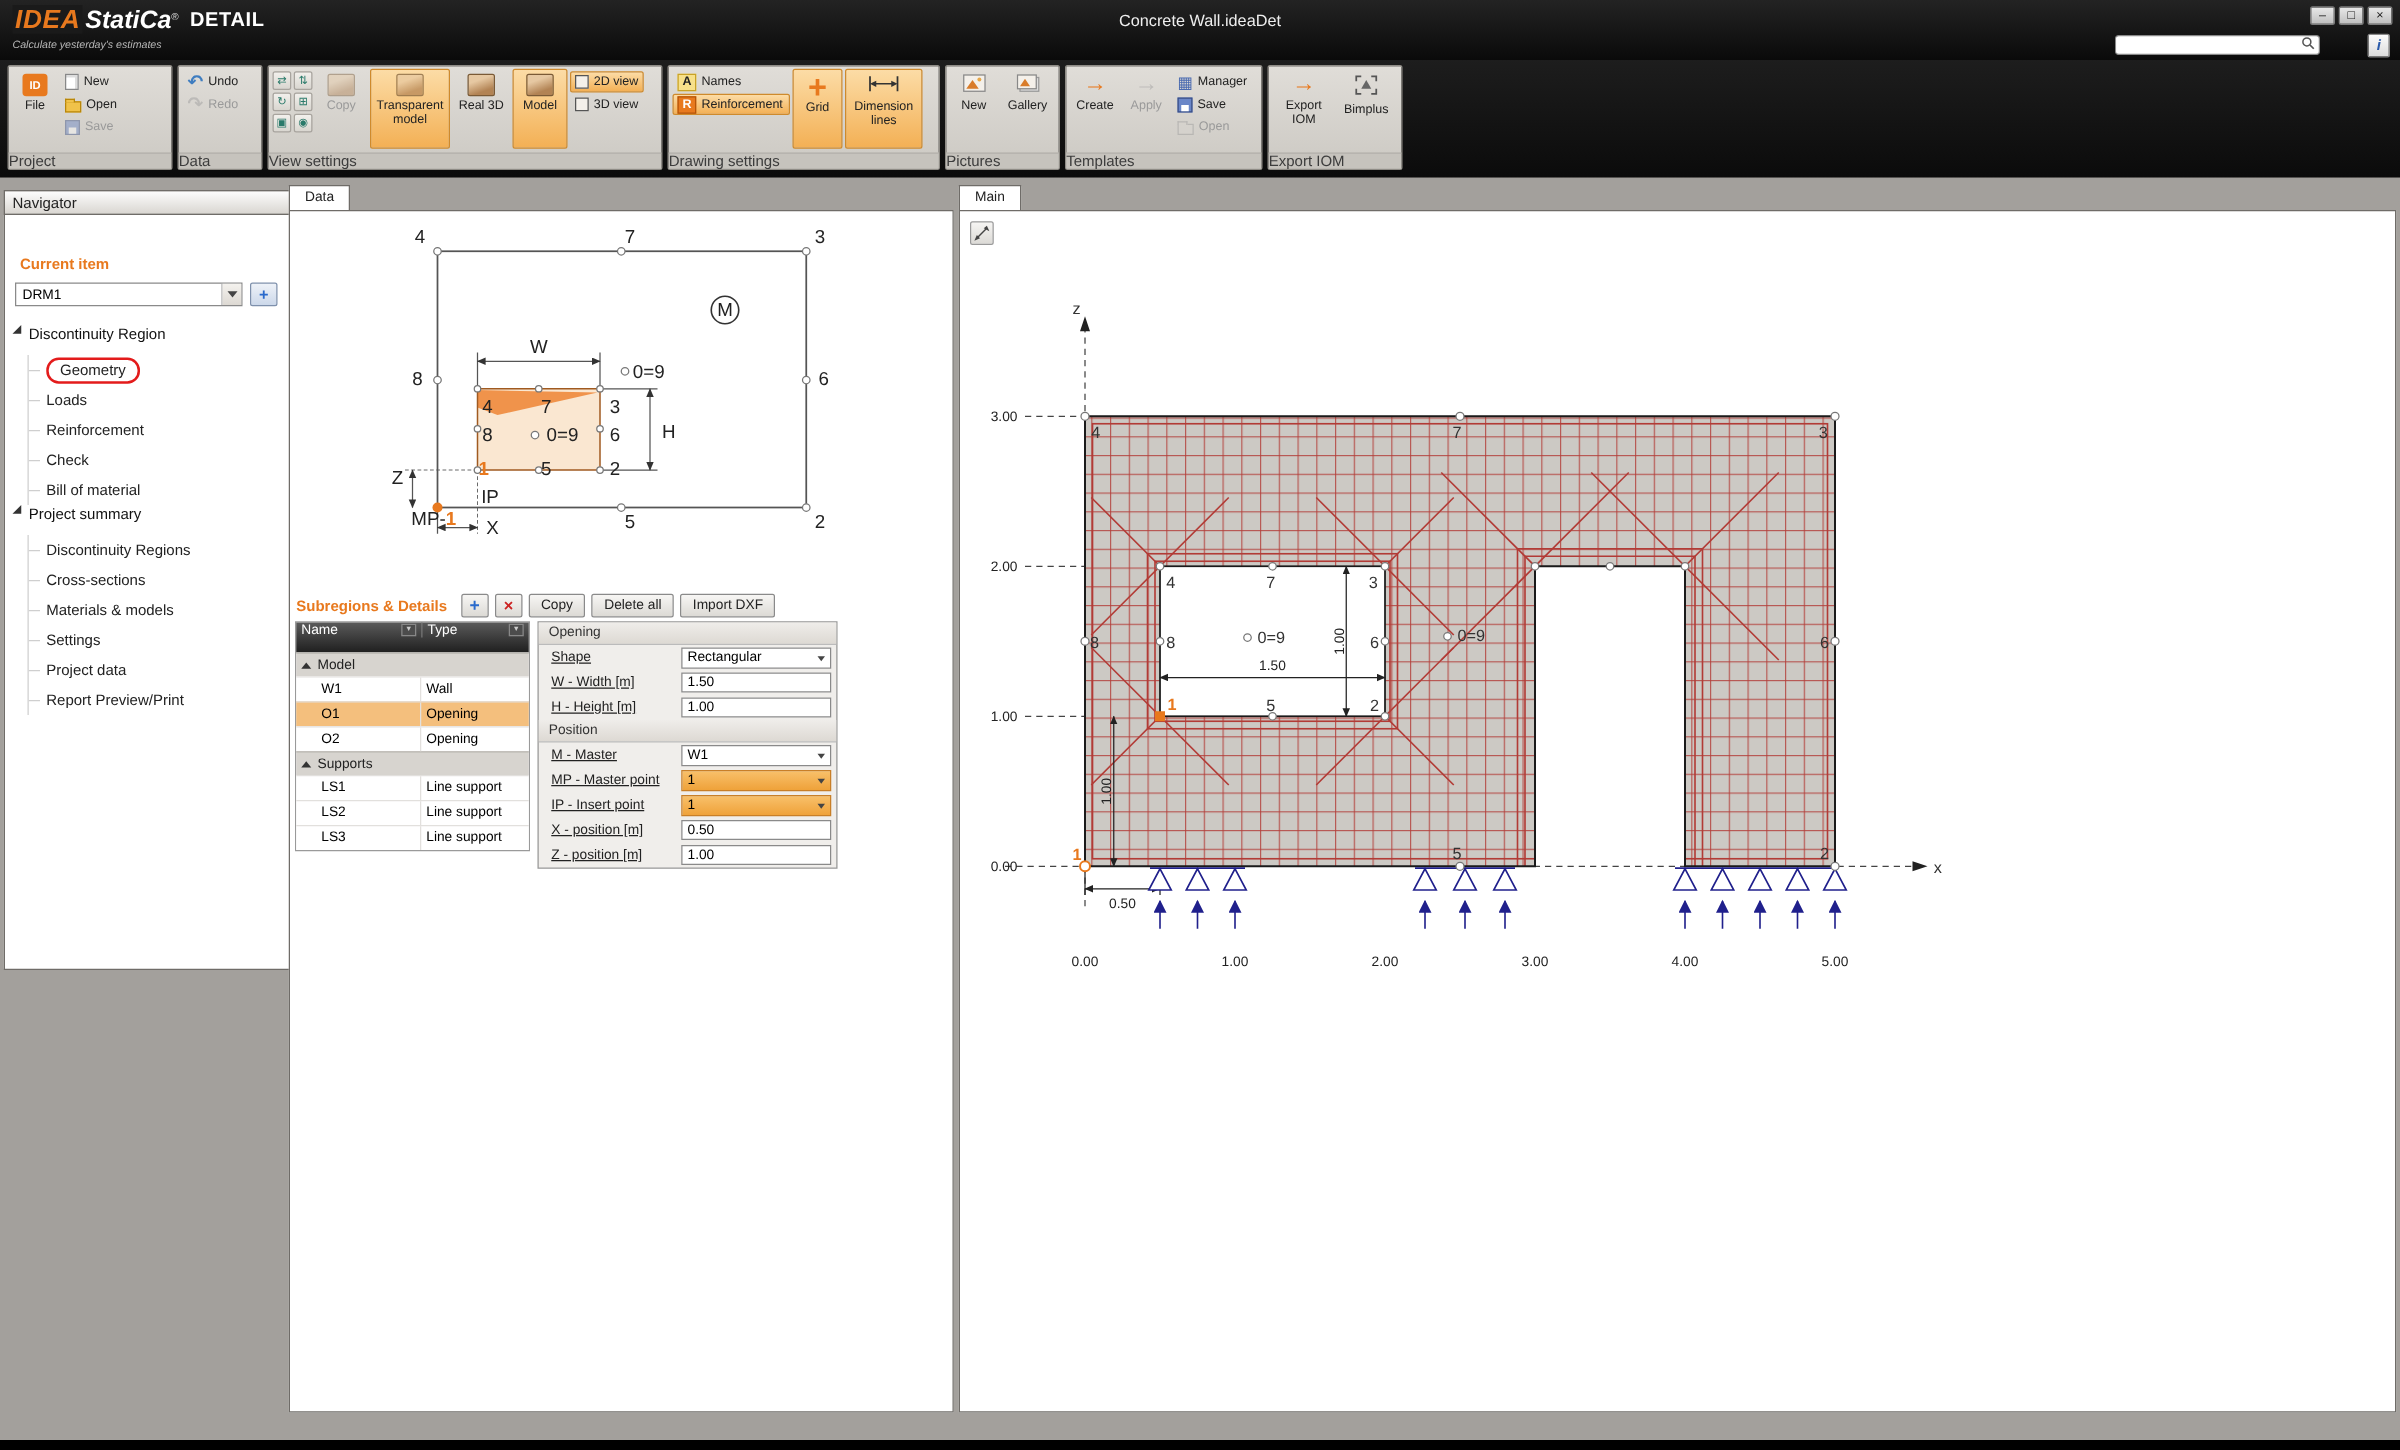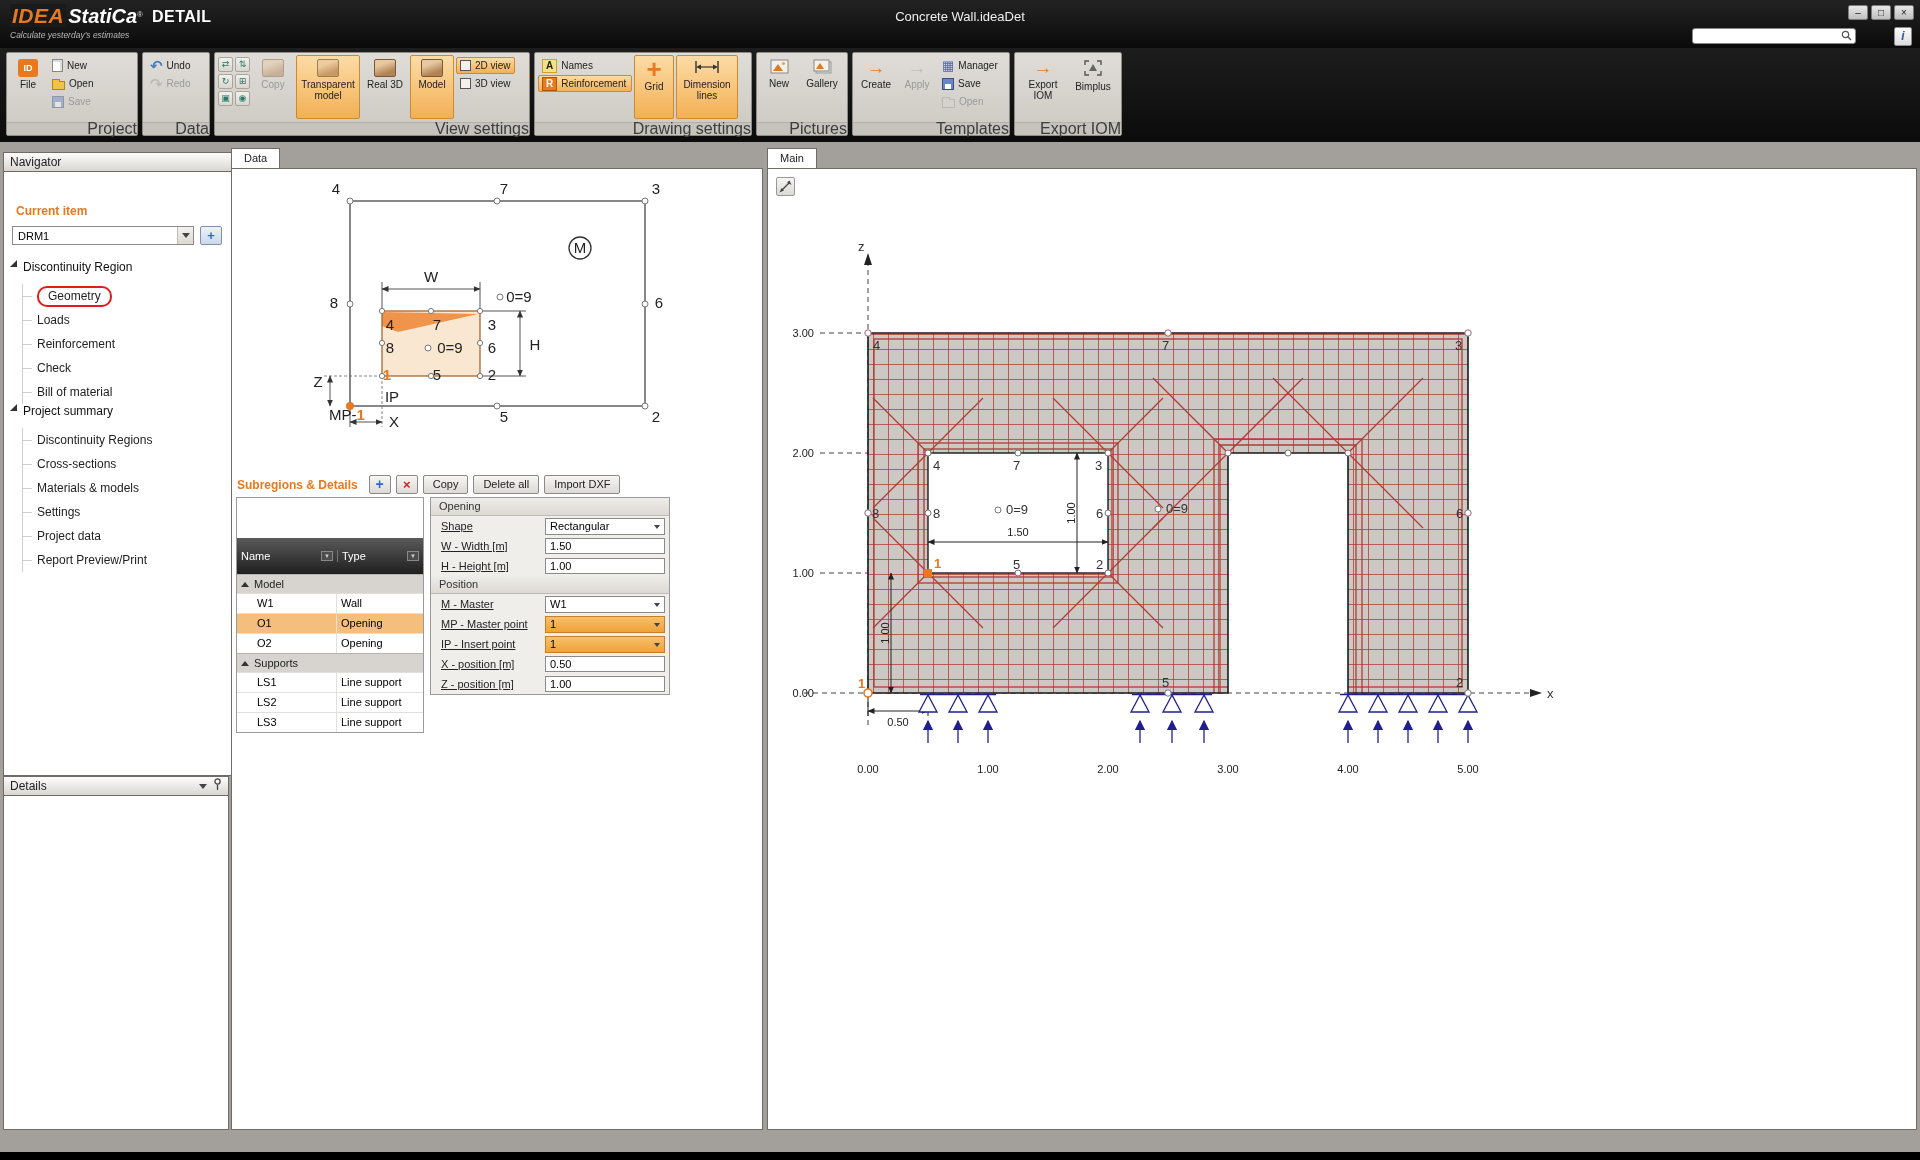--- a/index.html
+++ b/index.html
@@ -22,21 +22,21 @@
   .searchbox { position:absolute; right:64px; top:28px; width:164px; height:16px; background:#fff; border:1px solid #888; border-radius:3px; display:flex; align-items:center; }
   .searchbox input { flex:1; border:none; outline:none; font-size:10px; padding:0 4px; height:12px; }
   .infobtn { position:absolute; right:8px; top:27px; width:18px; height:19px; background:linear-gradient(#fcfcfc,#dcdcdc); border:1px solid #8a8a8a; border-radius:2px;
     color:#2a5aaa; font-weight:bold; font-style:italic; font-size:12px; text-align:center; line-height:17px; }
 
   
   .ribbon { position:absolute; left:0; top:48px; width:1920px; height:94px; background:linear-gradient(#1d1d1d,#0b0b0b);
     display:flex; align-items:flex-start; gap:4px; padding:4px 0 0 6px; }
   .rgroup { background:linear-gradient(#e0ddd8,#ccc9c3); border:1px solid #8f8c86; border-radius:2px; height:84px; display:flex; flex-direction:column; }
   .rbody { flex:1; display:flex; align-items:flex-start; gap:2px; padding:2px 3px 0 3px; }
-  .rlabel { height:13px; font-size:16px; text-align:right; color:#3c3c3c; background:#c6c3bd; border-top:1px solid #b3b0aa; line-height:12px; }
+  .rlabel { height:13px; font-size:12px; text-align:left; color:#3c3c3c; background:#c6c3bd; border-top:1px solid #b3b0aa; line-height:12px; }
   .bigbtn { display:flex; flex-direction:column; align-items:center; width:52px; height:64px; font-size:10px; color:#222;
     text-align:center; border:1px solid transparent; border-radius:2px; padding-top:3px; gap:2px; cursor:default; }
   .bigbtn .bl { line-height:11px; }
   .hl { background:linear-gradient(#fcdca6,#f3b055); border-color:#cf8a2c !important; }
   .sbtn { display:flex; align-items:center; gap:4px; height:17px; font-size:10px; color:#222; padding:0 3px; border:1px solid transparent; border-radius:2px; white-space:nowrap; }
   .vstack { display:flex; flex-direction:column; gap:1px; padding-top:2px; }
   .dis { color:#9a9a9a !important; }
   .dis .icg { opacity:.45; }
   
   .icg { display:inline-block; }
@@ -99,21 +99,21 @@
 
   
   .subhead { position:absolute; left:5px; top:306px; display:flex; align-items:center; gap:5px; }
   .subtitle { color:#e8791e; font-weight:bold; font-size:12px; margin-right:6px; }
   .btn { background:linear-gradient(#f7f6f4,#dcdad5); border:1px solid #8a8a8a; border-radius:2px; font-size:11px; height:19px; padding:0 9px; color:#222; line-height:17px; }
   .iconbtn { width:22px; height:19px; padding:0; text-align:center; font-weight:bold; }
   .iconbtn.plus { color:#2a6acc; font-size:14px; }
   .iconbtn.del { color:#cc2222; font-size:13px; }
 
   .sr-table { position:absolute; left:4px; top:328px; width:188px; border:1px solid #9a9a9a; font-size:11px; }
-  .th { display:flex; background:linear-gradient(#5a5a5a,#1f1f1f); color:#fff; height:36px; align-items:center;margin-top:40px; }
+  .th { display:flex; background:linear-gradient(#5a5a5a,#1f1f1f); color:#fff; height:24px; align-items:flex-start; }
   .th .c1 { width:100px; padding:0 4px; display:flex; align-items:center; justify-content:space-between; }
   .th .c2 { flex:1; padding:0 4px; display:flex; align-items:center; justify-content:space-between; border-left:1px solid #777; }
   .funnel { font-size:6px; color:#ccc; border:1px solid #888; background:#4c4c4c; padding:1px 2px; }
   .tgroup { display:flex; align-items:center; gap:5px; background:#d7d4cf; height:19px; padding:0 4px; border-top:1px solid #b8b5b0; color:#222; }
   .gexp { width:0; height:0; border-left:4px solid transparent; border-right:4px solid transparent; border-bottom:5px solid #333; }
   .trow { display:flex; height:20px; border-top:1px solid #e2e0dd; background:#fff; }
   .trow .c1 { width:100px; padding:3px 4px 0 20px; border-right:1px solid #e2e0dd; }
   .trow .c2 { flex:1; padding:3px 4px 0 4px; }
   .trow.sel { background:#f4bf7d; }
 
@@ -424,34 +424,20 @@
                 <span>Project data</span>
               </div>
             <div class="titem">
                 <span>Report Preview/Print</span>
               </div>
           </div>
         </div>
       </div>
     </div>
 
-    <div class="details">
-      <div class="panel-header">
-        <span>Details</span>
-        <span class="ph-spacer"></span>
-        <span class="tri-down"></span>
-        <span>
-          <svg width="9" height="13" viewBox="0 0 9 13">
-              <circle cx="4.5" cy="3.5" r="2.6" fill="none" stroke="#444" stroke-width="1.3"></circle>
-              <line x1="4.5" y1="6.5" x2="4.5" y2="12" stroke="#444" stroke-width="1.3"></line>
-            </svg>
-        </span>
-      </div>
-      <div class="details-content"></div>
-    </div>
 
     <div class="tabstrip paneltab-data" style="position:absolute;">
       <div class="tab">Data</div>
     </div>
     <div class="content-box data-content" style="position:absolute;">
 
       <svg width="530" height="300" viewBox="0 0 530 300" style="position:absolute;left:0;top:0;">
         <defs>
           <marker id="mB" markerWidth="8" markerHeight="7" refX="6.5" refY="3" orient="auto-start-reverse">
             <path d="M0,0 L7,3 L0,6 Z" fill="#333"></path>

